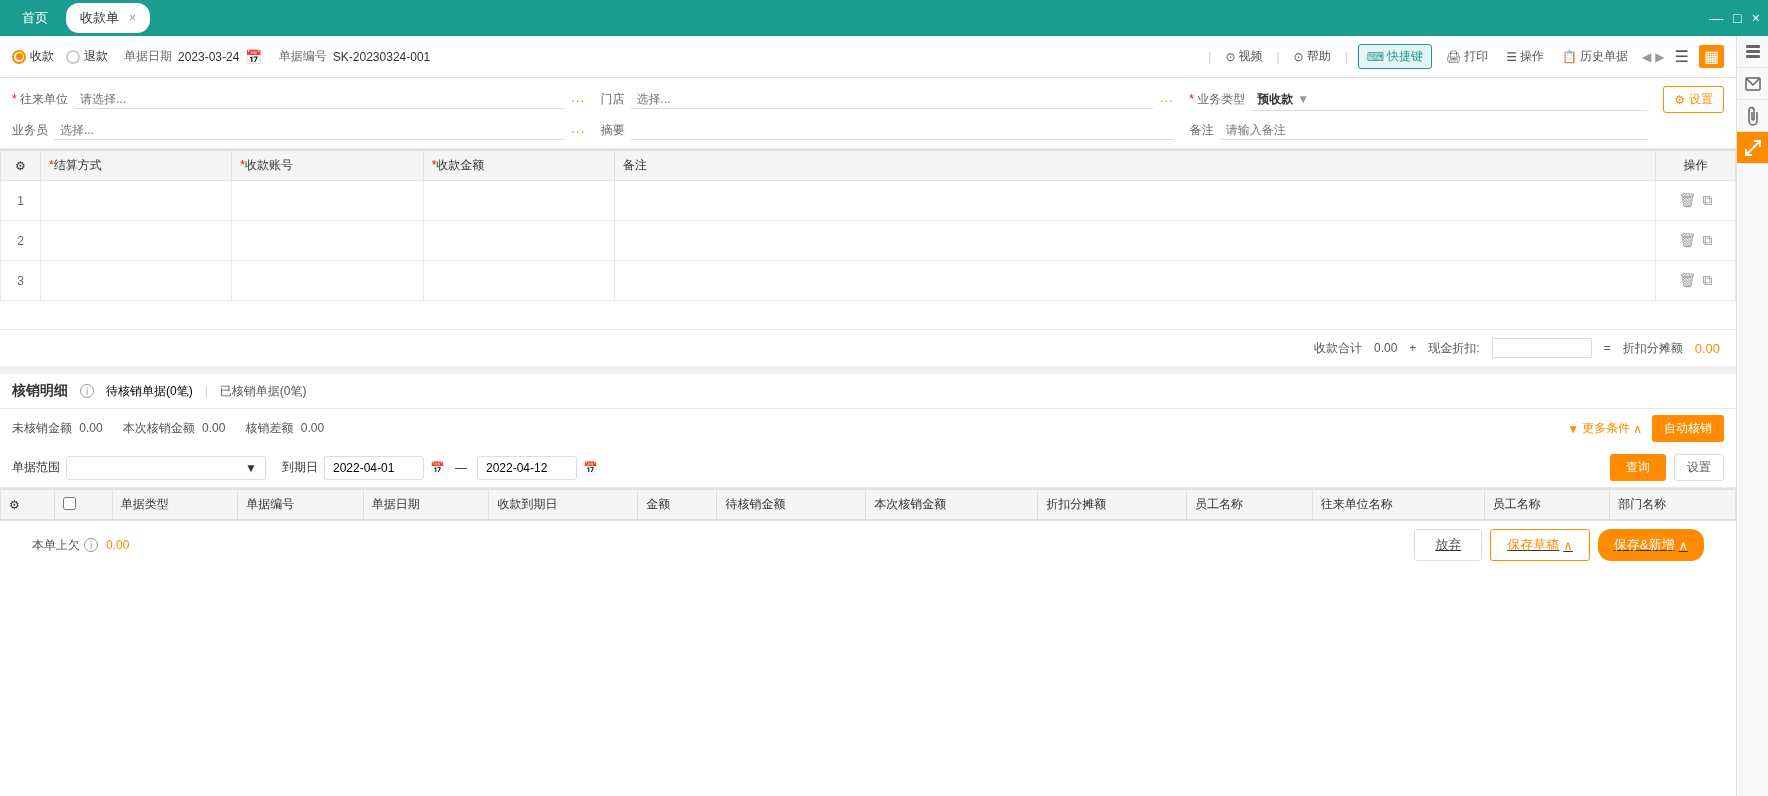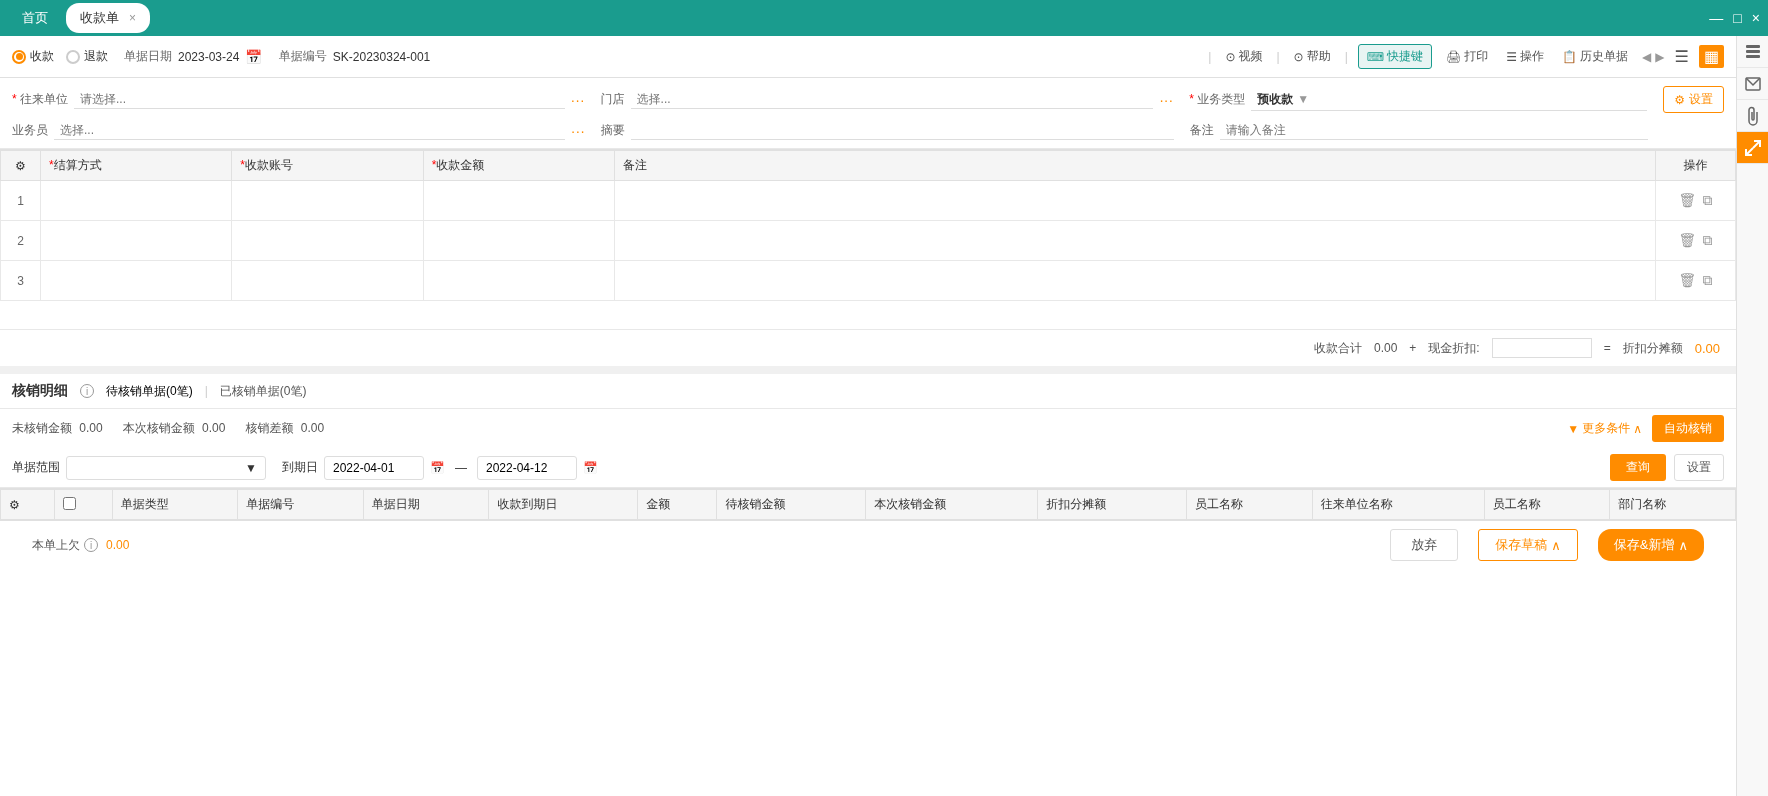--- a/index.html
+++ b/index.html
@@ -357,21 +357,21 @@
     
     .bottom-bar {
       display: flex;
       align-items: center;
       padding: 8px 32px;
       border-top: 1px solid #e0e0e0;
       background: #fff;
       justify-content: space-between;
     }
     .bottom-info { font-size: 12px; color: #555; display: flex; align-items: center; gap: 4px; }
-    .bottom-actions { display: flex; gap: 20px; }
+    .bottom-actions { display: flex; gap: 8px; text-decoration: underline; }
     .btn-abandon {
       background: #fff;
       border: 1px solid #ddd;
       color: #555;
       padding: 6px 20px;
       border-radius: 3px;
       cursor: pointer;
       font-size: 13px;
     }
     .btn-save-draft {

